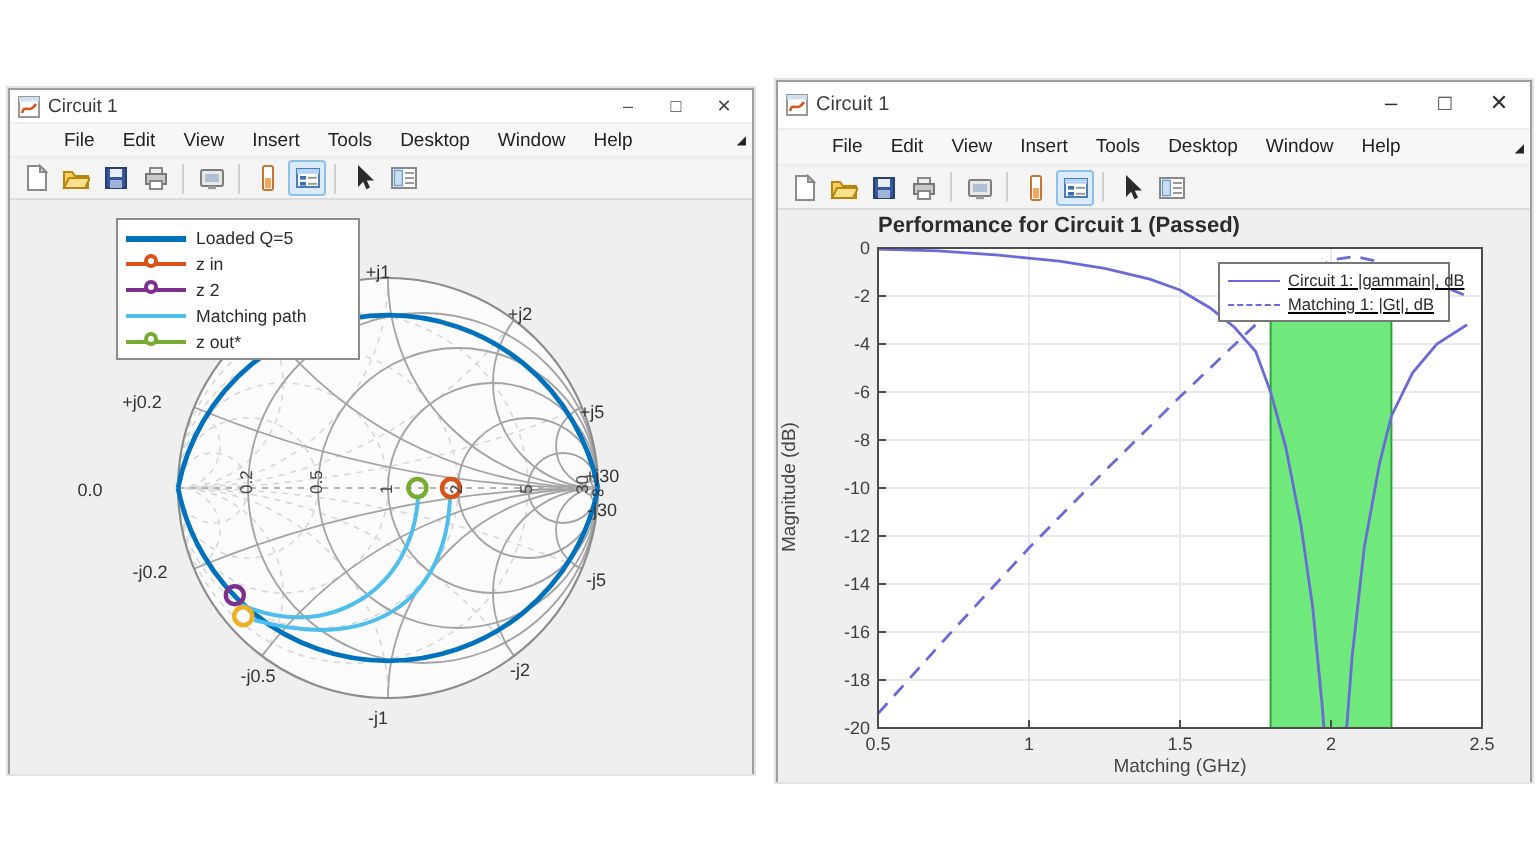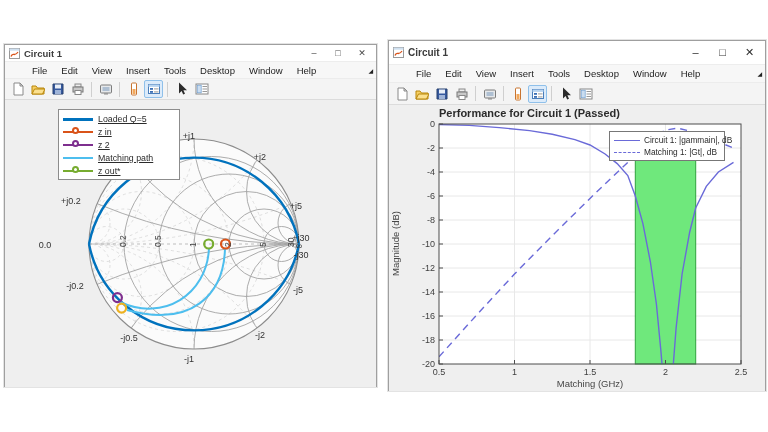--- a/index.html
+++ b/index.html
@@ -7,21 +7,21 @@
   body{font-family:"Liberation Sans", sans-serif; -webkit-font-smoothing:antialiased;}
   #stage{position:relative;width:768px;height:432px;background:#fff;overflow:hidden;}
 
   .window{position:absolute;background:#fff;border:1px solid #9f9f9f;box-shadow:0 0 0 1px #e3e3e3;}
   #win-left{left:4px;top:44px;width:373px;height:343px;}
   #win-right{left:388px;top:40px;width:378px;height:351px;}
 
   .titlebar{position:relative;display:flex;align-items:center;background:#fff;padding:0 4px;border-bottom:1px solid #ededed;}
   #win-left .titlebar{height:17px;}
   #win-right .titlebar{height:24px;}
-  .title-text{font-size:9.5px;color:#3c3c3c;margin-left:4px;font-weight:bold;}
+  .title-text{font-size:9.5px;color:#3c3c3c;margin-left:4px;}
   .win-controls{position:absolute;right:2px;top:0;bottom:0;display:flex;align-items:center;}
   .win-btn{width:24px;text-align:center;font-size:9px;color:#4a4a4a;cursor:default;line-height:1;}
   #win-right .win-btn{font-size:11px;color:#2e2e2e;width:27px;}
 
   .menubar{position:relative;display:flex;align-items:center;background:#f7f7f7;border-bottom:1px solid #ececec;padding-left:20px;}
   #win-left .menubar{height:17px;}
   #win-right .menubar{height:18px;}
   .menu-item{font-size:9.5px;color:#222;padding:0 7px;line-height:17px;}
   .menu-overflow{position:absolute;right:3px;font-size:6px;color:#222;}
 
@@ -35,25 +35,25 @@
   .client{position:relative;background:#efefef;overflow:hidden;}
   #win-left .client{height:287px;}
   #win-right .client{height:286px;}
 
   
   .fig-legend{position:absolute;left:53px;top:9px;width:122px;background:#fff;border:1px solid #8c8c8c;padding:3px 4px 2px 4px;z-index:5;}
   .legend-row{position:relative;display:flex;align-items:center;height:12.8px;}
   .lsample{position:relative;width:30px;height:10px;flex:0 0 30px;}
   .lline{position:absolute;left:0;right:0;top:4px;height:2px;background:#000;}
   .lring{position:absolute;left:9px;top:0;width:7px;height:7px;border:2px solid #000;border-radius:50%;background:#fff;}
-  .llabel{font-size:8.8px;color:#2b2b2b;margin-left:5px;white-space:nowrap;text-decoration:underline;}
+  .llabel{font-size:8.8px;color:#2b2b2b;margin-left:5px;white-space:nowrap;}
 
   
   .plot-legend{position:absolute;left:220px;top:26px;width:116px;background:#fff;border:1px solid #777;padding:2px 4px;z-index:6;}
-  .plegend-row{display:flex;align-items:center;height:12px;}
+  .plegend-row{display:flex;align-items:center;height:12px;text-decoration:underline;}
   .pl-sample{width:26px;flex:0 0 26px;height:0;border-top:1.4px solid #6a6ad8;margin-right:4px;}
   .pl-sample.dashed{border-top-style:dashed;}
   .pl-label{font-size:8.3px;color:#2b2b2b;white-space:nowrap;}
 
   .plot-title{position:absolute;left:50px;width:302px;top:2px;text-align:left;font-size:11px;font-weight:bold;color:#2b2b2b;}
   .xlabel{position:absolute;left:50px;width:302px;top:273px;text-align:center;font-size:9.5px;color:#464646;}
   .ylabel{position:absolute;left:-54px;top:133px;width:120px;text-align:center;font-size:9.5px;color:#464646;transform:rotate(-90deg);}
   svg text{font-family:"Liberation Sans",sans-serif;}
 </style>
 </head>

